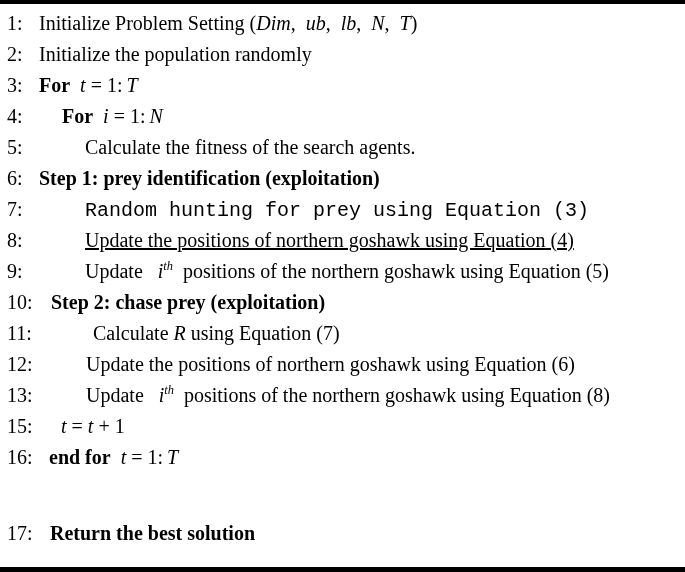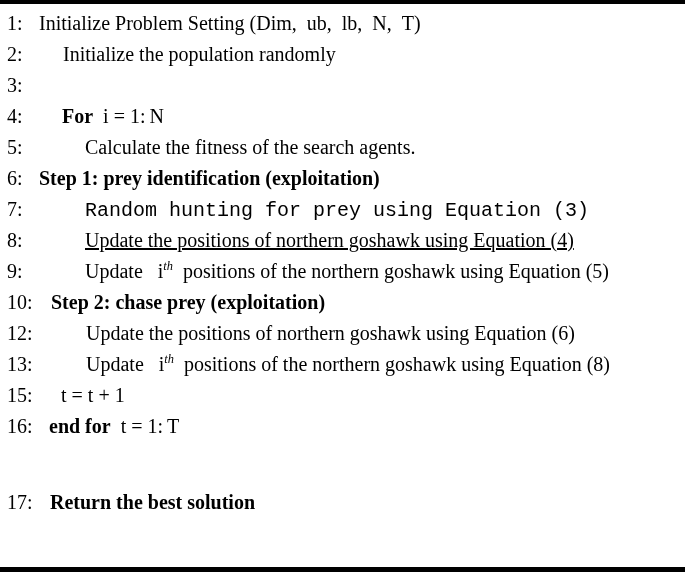--- a/index.html
+++ b/index.html
@@ -30,42 +30,43 @@
     line-height: 31px;
     padding-left: 7px;
     white-space: pre;
   }
   .num {
     flex: 0 0 32px;
     text-align: left;
   }
   .content { }
   .content .b { font-weight: bold; }
-  .content .i { }
+  .content .i { font-style: italic; }
   .content .sup {
     font-style: italic;
     font-size: 0.62em;
     vertical-align: super;
     line-height: 0;
   }
 </style>
 </head>
 <body>
 
 <div class="figure">
   <div class="lines" id="algorithm-lines">
       <div class="line"><span class="num">1:</span><span class="content" style="padding-left: 0px;"><span>Initialize Problem Setting (</span><span class="i">Dim</span><span>, </span><span class="i">ub</span><span>, </span><span class="i">lb</span><span>, </span><span class="i">N</span><span>, </span><span class="i">T</span><span>)</span></span></div>
-      <div class="line"><span class="num">2:</span><span class="content" style="padding-left: 0px; margin-left: 24px;"><span>Initialize the population randomly</span></span></div>
-      <div class="line"><span class="num">3:</span></div>
+      <div class="line"><span class="num">2:</span><span class="content" style="padding-left: 0px;"><span>Initialize the population randomly</span></span></div>
+      <div class="line"><span class="num">3:</span><span class="content" style="padding-left: 0px;"><span class="b">For</span><span> </span><span class="i">t</span><span> = 1: </span><span class="i">T</span></span></div>
       <div class="line"><span class="num">4:</span><span class="content" style="padding-left: 23px;"><span class="b">For</span><span> </span><span class="i">i</span><span> = 1: </span><span class="i">N</span></span></div>
       <div class="line"><span class="num">5:</span><span class="content" style="padding-left: 46px;"><span>Calculate the fitness of the search agents.</span></span></div>
       <div class="line"><span class="num">6:</span><span class="content" style="padding-left: 0px;"><span class="b">Step 1: prey identification (exploitation)</span></span></div>
       <div class="line"><span class="num">7:</span><span class="content" style="padding-left: 46px; font-family: Liberation Mono, monospace;"><span>Random hunting for prey using Equation (3)</span></span></div>
       <div class="line"><span class="num">8:</span><span class="content" style="padding-left: 46px; text-decoration: underline;"><span>Update the positions of northern goshawk using Equation (4)</span></span></div>
       <div class="line"><span class="num">9:</span><span class="content" style="padding-left: 46px; text-align: center;"><span>Update  </span><span class="i">i</span><span class="sup">th</span><span> positions of the northern goshawk using Equation (5)</span></span></div>
       <div class="line"><span class="num">10:</span><span class="content" style="padding-left: 12px;"><span class="b">Step 2: chase prey (exploitation)</span></span></div>
+      <div class="line"><span class="num">11:</span><span class="content" style="padding-left: 54px;"><span>Calculate </span><span class="i">R</span><span> using Equation (7)</span></span></div>
       <div class="line"><span class="num">12:</span><span class="content" style="padding-left: 47px;"><span>Update the positions of northern goshawk using Equation (6)</span></span></div>
       <div class="line"><span class="num">13:</span><span class="content" style="padding-left: 47px;"><span>Update  </span><span class="i">i</span><span class="sup">th</span><span> positions of the northern goshawk using Equation (8)</span></span></div>
       <div class="line"><span class="num">15:</span><span class="content" style="padding-left: 22px;"><span class="i">t</span><span> = </span><span class="i">t</span><span> + 1</span></span></div>
       <div class="line"><span class="num">16:</span><span class="content" style="padding-left: 10px;"><span class="b">end for</span><span> </span><span class="i">t</span><span> = 1: </span><span class="i">T</span></span></div>
       <div class="line"><span class="num">17:</span><span class="content" style="padding-left: 11px; margin-top: 45px;"><span class="b">Return the best solution</span></span></div>
     </div>
 </div>
 
 </body></html>

